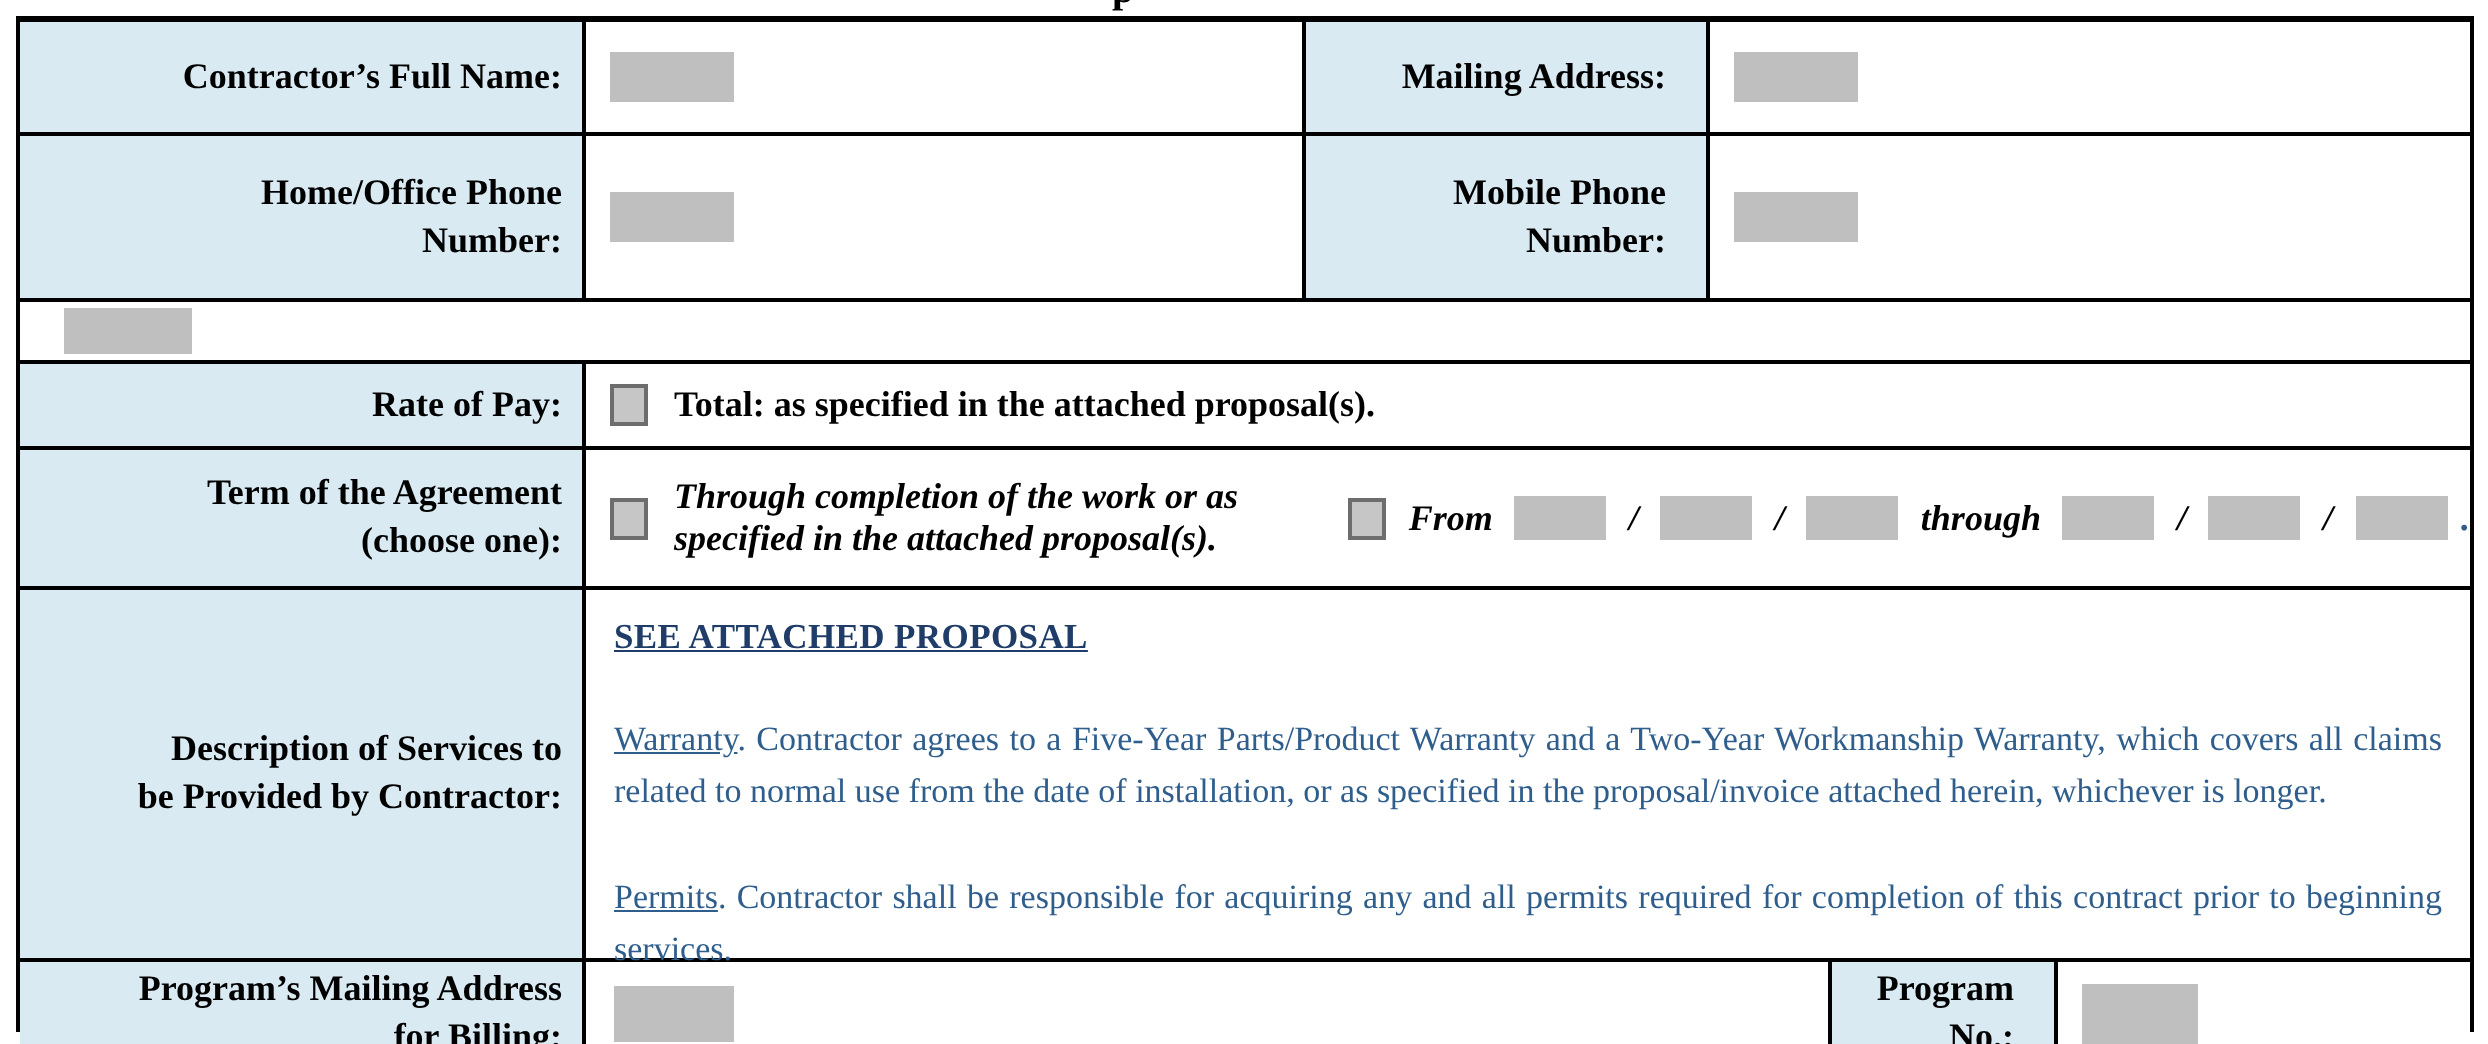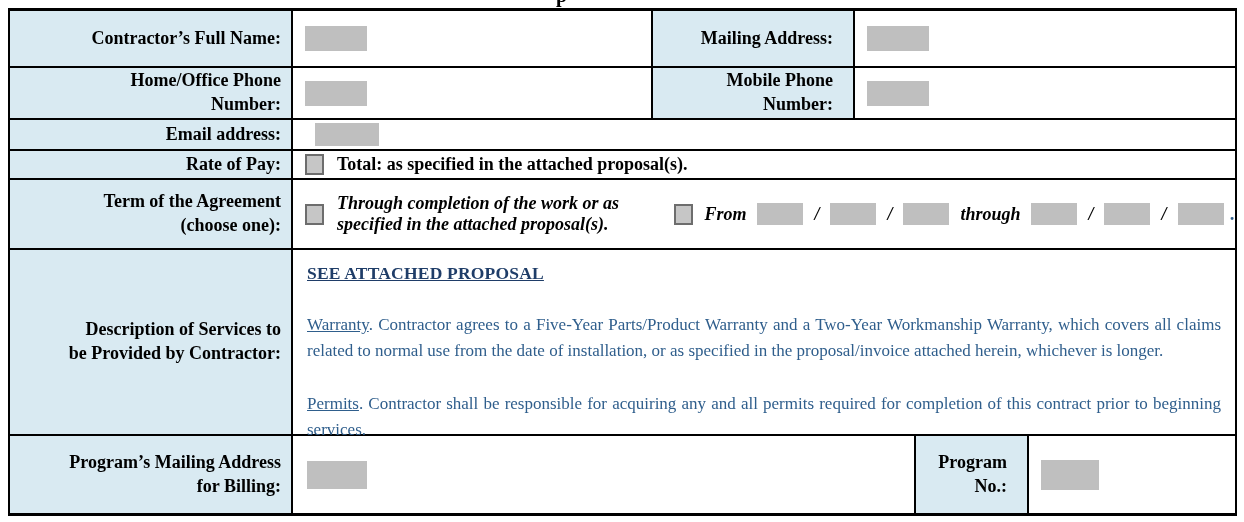--- a/index.html
+++ b/index.html
@@ -25,21 +25,21 @@
   .row{display:flex;border-bottom:2px solid var(--border-color);flex:0 0 auto;}
   .row:last-child{border-bottom:none;flex:1 1 auto;}
 
   .cell{display:flex;align-items:center;}
   .lbl{background:var(--label-bg);justify-content:flex-end;text-align:right;
        font-weight:bold;font-size:18px;line-height:1.32;color:#000;}
   .lbl-1{flex:0 0 283px;border-right:2px solid var(--border-color);padding:2px 10px 2px 55px;}
   .lbl-2{border-left:2px solid var(--border-color);border-right:2px solid var(--border-color);padding:2px 20px;}
   .fld{background:#fff;padding-left:12px;border-radius:10px;}
 
-  .h57{height:57px}.h68{height:52px}.h31{height:31px}.h29{height:29px}.h70{height:70px}.h186{height:186px}
+  .h57{height:57px}.h68{height:83px}.h31{height:31px}.h29{height:43px}.h70{height:70px}.h186{height:186px}
 
   .w-f1{flex:0 0 358px}.w-l2{flex:0 0 204px}.w-f2{flex:1 1 auto}
   .w-full{flex:1 1 auto}
   .w-bf1{flex:0 0 621px}.w-bl2{flex:0 0 115px}.w-bf2{flex:1 1 auto}
 
   .rbox{background:var(--redaction);width:62px;height:25px;flex:0 0 auto;}
   .rbox.email{width:64px;height:23px;margin-left:10px;}
   .rbox.bill{width:60px;height:28px;}
   .rbox.prog{width:58px;height:30px;}
   .dbox{background:var(--redaction);width:46px;height:22px;flex:0 0 auto;}
@@ -88,21 +88,20 @@
       <div class="cell fld w-f1">
         <div class="rbox"></div>
       </div>
       <div class="cell lbl lbl-2 w-l2">Mobile Phone Number:</div>
       <div class="cell fld w-f2">
         <div class="rbox"></div>
       </div>
     </div>
 
     <div class="row h31">
-      <div class="cell lbl lbl-1">Email address:</div>
       <div class="cell fld w-full">
         <div class="rbox email"></div>
       </div>
     </div>
 
     <div class="row h29">
       <div class="cell lbl lbl-1">Rate of Pay:</div>
       <div class="cell fld w-full">
         <div class="optline">
           <div class="chk"></div>

